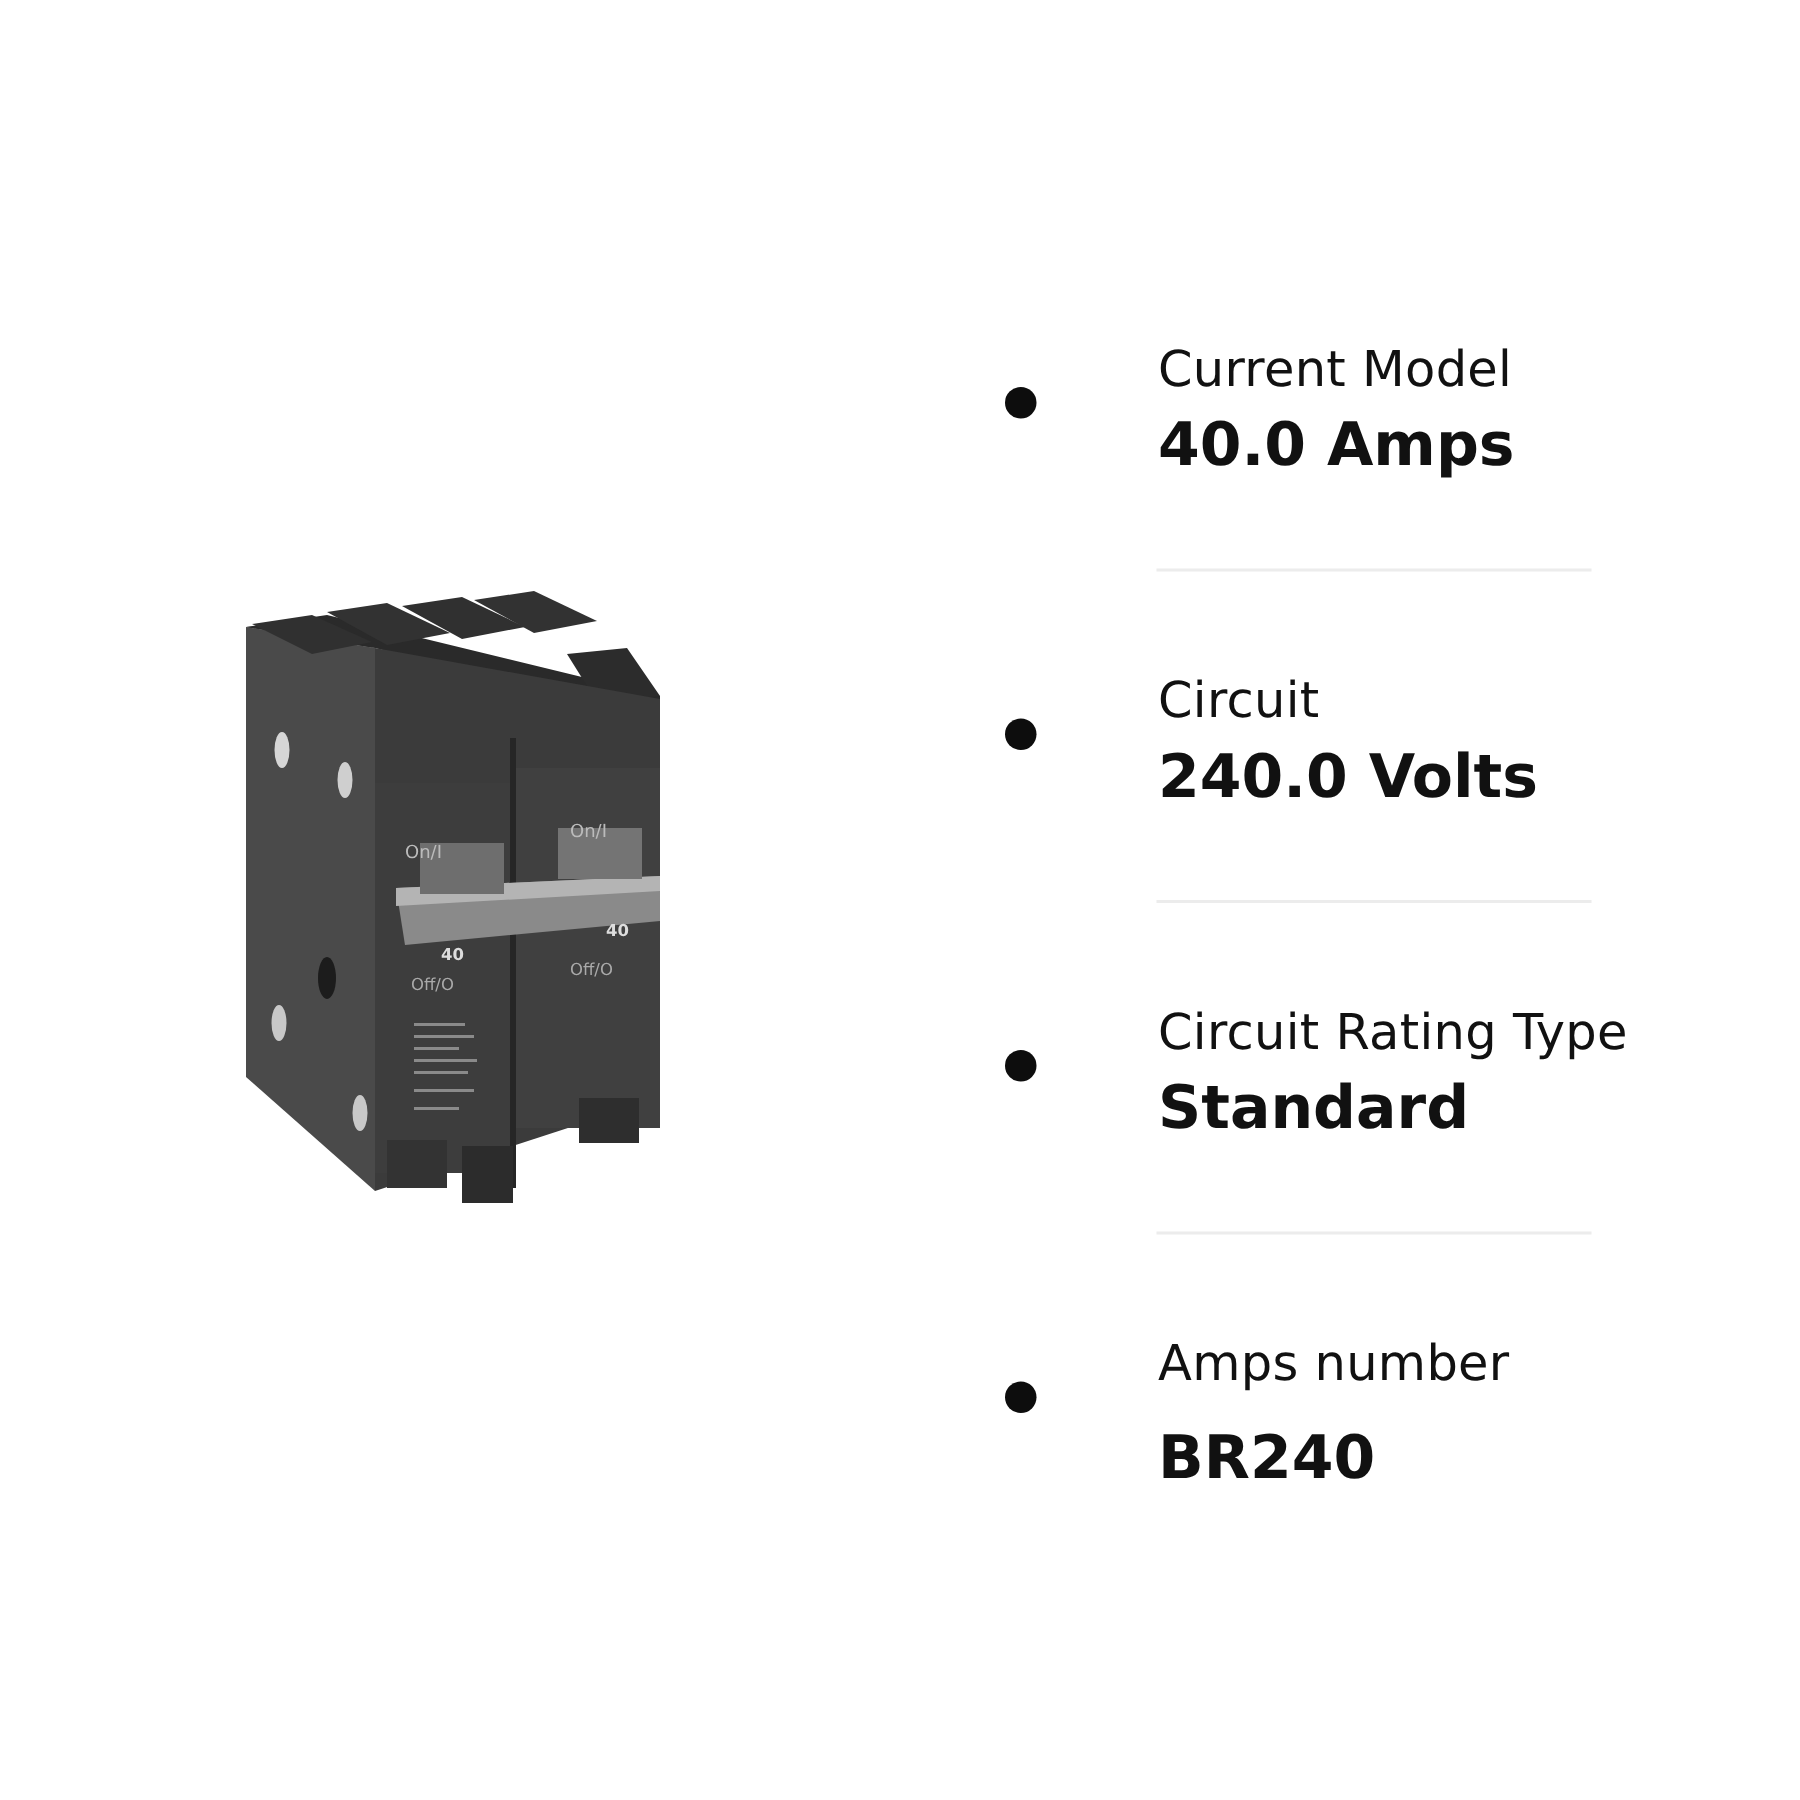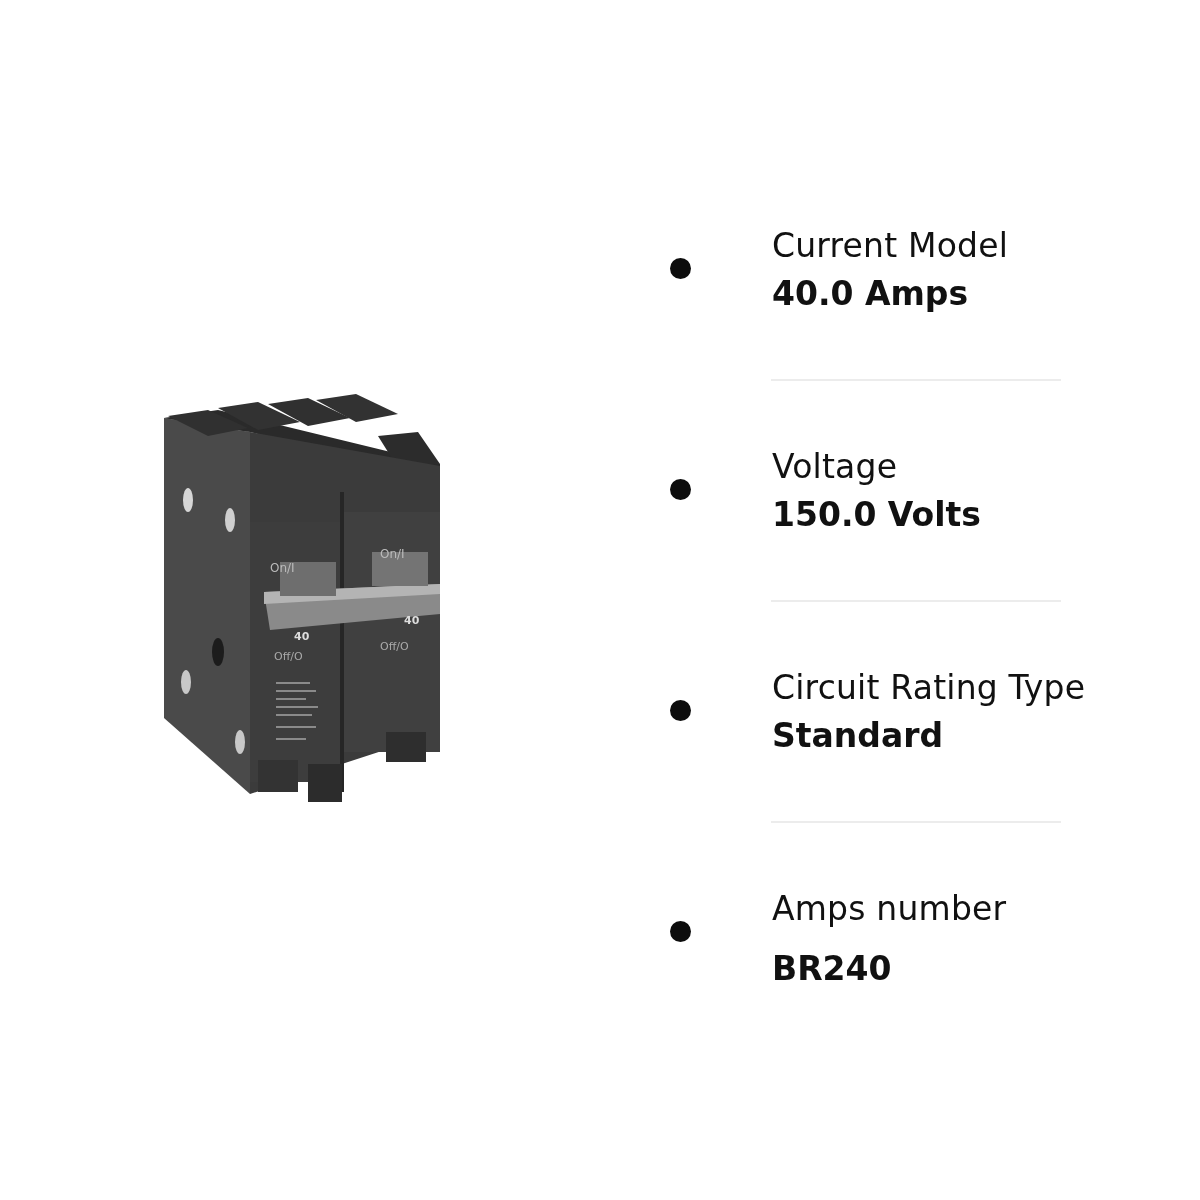--- a/index.html
+++ b/index.html
@@ -2,21 +2,21 @@
 <html><head>
   <meta charset="utf-8">
   <style>
     html, body { margin: 0; padding: 0; background: #ffffff; }
     body { width: 1200px; height: 1200px; position: relative; overflow: hidden;
       font-family: "DejaVu Sans", sans-serif; color: #111; }
     .product { position: absolute; left: 158px; top: 392px; width: 290px; height: 410px; }
     .spec { position: absolute; left: 668px; width: 460px; }
     .bullet { position: absolute; left: 2px; width: 21px; height: 21px; border-radius: 50%; background: #0d0d0d; }
     .label { position: absolute; left: 104px; font-size: 33px; font-weight: 400; white-space: nowrap; letter-spacing: 0.2px; }
-    .value { position: absolute; left: 104px; font-size: 33px; font-weight: 700; white-space: nowrap; }
+    .value { position: absolute; left: 104px; font-size: 40px; font-weight: 700; white-space: nowrap; }
     .divider { position: absolute; left: 771px; width: 290px; height: 2px; background: #ececec; }
   </style>
 </head>
 <body>
 
 <div class="product">
   <svg width="290" height="410" viewBox="0 0 290 410">
 
     <polygon points="6,26 92,40 92,402 6,326" fill="#4a4a4a"></polygon>
     <polygon points="6,26 40,24 92,40" fill="#2f2f2f"></polygon>
@@ -69,22 +69,22 @@
 
 <div class="spec" style="top:230px;">
   <div class="bullet" style="top:28px;"></div>
   <div class="label" style="top:-4px;">Current Model</div>
   <div class="value" style="top:44px;">40.0 Amps</div>
 </div>
 <div class="divider" style="top:379px;"></div>
 
 <div class="spec" style="top:451px;">
   <div class="bullet" style="top:28px;"></div>
-  <div class="label" style="top:-4px;">Voltage</div>
-  <div class="value" style="top:44px;">150.0 Volts</div>
+  <div class="label" style="top:-4px;">Circuit</div>
+  <div class="value" style="top:44px;">240.0 Volts</div>
 </div>
 <div class="divider" style="top:600px;"></div>
 
 <div class="spec" style="top:672px;">
   <div class="bullet" style="top:28px;"></div>
   <div class="label" style="top:-4px;">Circuit Rating Type</div>
   <div class="value" style="top:44px;">Standard</div>
 </div>
 <div class="divider" style="top:821px;"></div>
 

